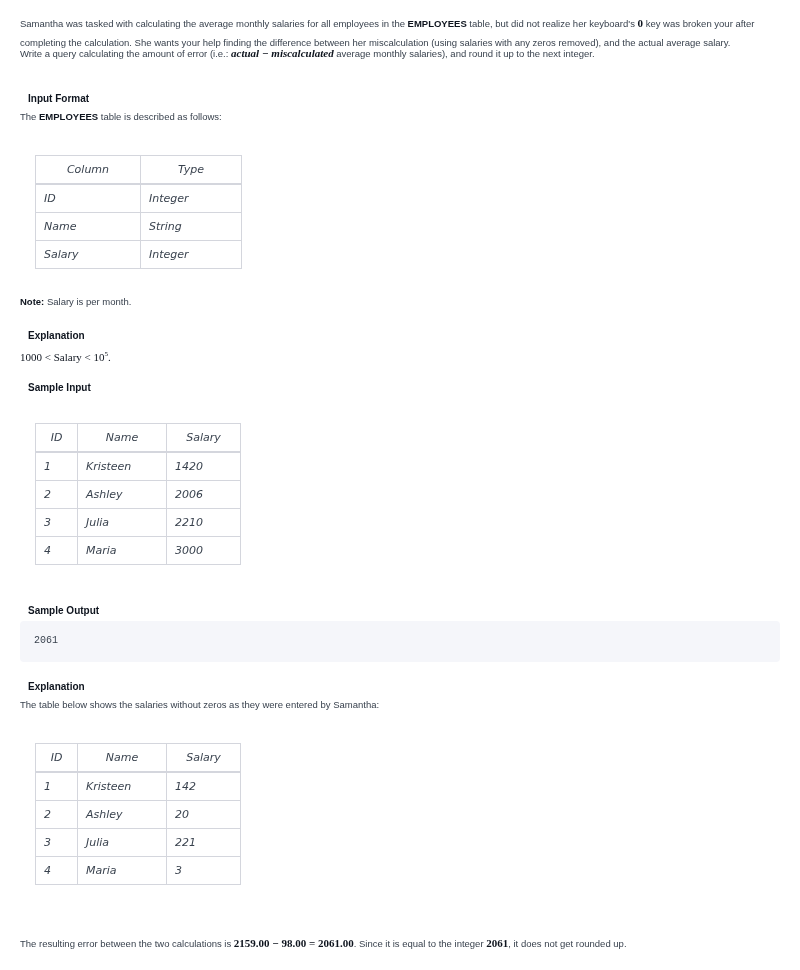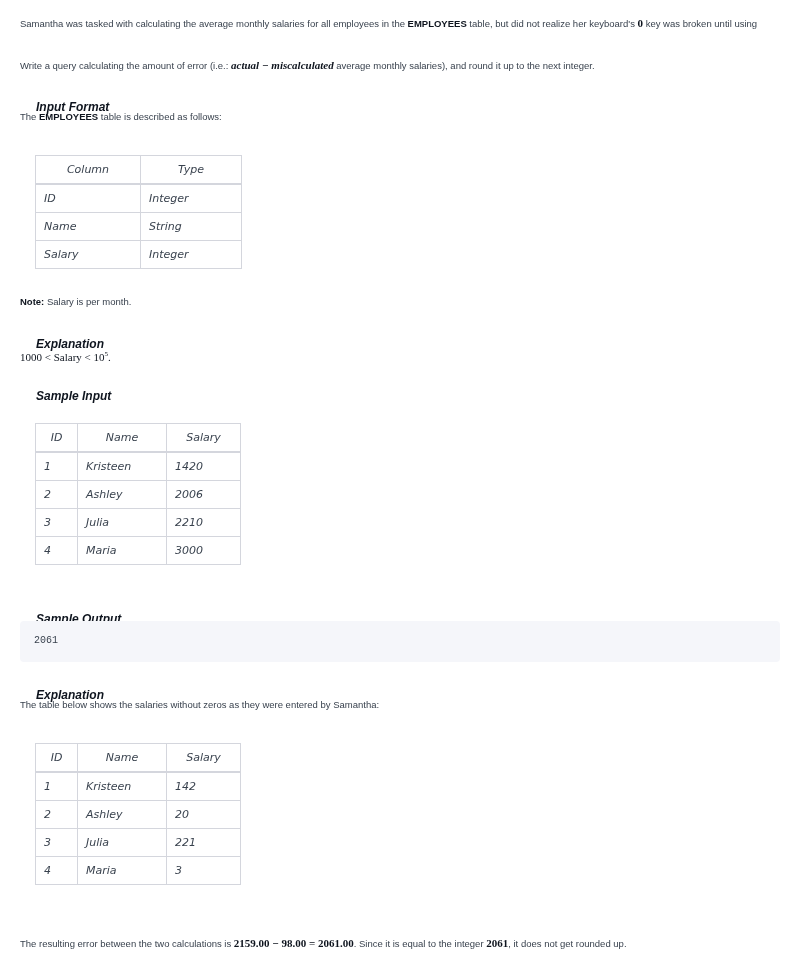--- a/index.html
+++ b/index.html
@@ -4,21 +4,21 @@
 <style>
   html, body { margin: 0; padding: 0; background: #ffffff; }
   body {
     width: 800px; height: 970px; overflow: hidden;
     font-family: "Liberation Sans", sans-serif;
     color: #39424e;
     font-size: 9.5px;
   }
   .page { position: relative; width: 800px; height: 970px; }
   .p { position: absolute; left: 20px; margin: 0; white-space: nowrap; line-height: 14px; }
-  .h { position: absolute; left: 20px; margin: 16px; font-weight: bold; color: #0e141e; font-size: 12px; line-height: 14px; font-style: italic; }
+  .h { position: absolute; left: 20px; margin: 8px; font-weight: bold; color: #0e141e; font-size: 10px; line-height: 14px; }
   b.kw { color: #0e141e; }
   .math { font-family: "Liberation Serif", serif; color: #0e141e; font-size: 11px; }
   .math.bold { font-weight: bold; }
   .math.it { font-style: italic; font-weight: bold; }
   table.t {
     position: absolute; left: 35px;
     border-collapse: collapse;
     font-family: "DejaVu Sans", sans-serif;
     font-style: italic; font-size: 11px; color: #39424e;
   }
@@ -36,24 +36,25 @@
   .codebox span {
     position: absolute; left: 14px; top: 14px;
     font-family: "Liberation Mono", monospace; font-size: 10px; color: #39424e;
   }
 </style>
 </head>
 <body>
 
 <div class="page">
 
-  <p class="p" style="top:16px"><span>Samantha was tasked with calculating the average monthly salaries for all employees in the </span><b class="kw">EMPLOYEES</b><span> table, but did not realize her keyboard's </span><b class="math bold">0</b><span> key was broken until using</span></p>
+  <p class="p" style="top:16px"><span>Samantha was tasked with calculating the average monthly salaries for all employees in the </span><b class="kw">EMPLOYEES</b><span> table, but did not realize her keyboard's </span><b class="math bold">0</b><span> key was broken your after</span></p>
 
+  <p class="p" style="top:36px">completing the calculation. She wants your help finding the difference between her miscalculation (using salaries with any zeros removed), and the actual average salary.</p>
 
-  <p class="p" style="top:58px"><span>Write a query calculating the amount of error (i.e.: </span><span class="math it">actual − miscalculated</span><span> average monthly salaries), and round it up to the next integer.</span></p>
+  <p class="p" style="top:46px"><span>Write a query calculating the amount of error (i.e.: </span><span class="math it">actual − miscalculated</span><span> average monthly salaries), and round it up to the next integer.</span></p>
 
   <h3 class="h" style="top:84px">Input Format</h3>
 
   <p class="p" style="top:110px"><span>The </span><b class="kw">EMPLOYEES</b><span> table is described as follows:</span></p>
 
   <table class="t" style="top:155px">
     <tbody>
         <tr>
       <th style="width:88px">Column</th>
       <th style="width:84px">Type</th>

